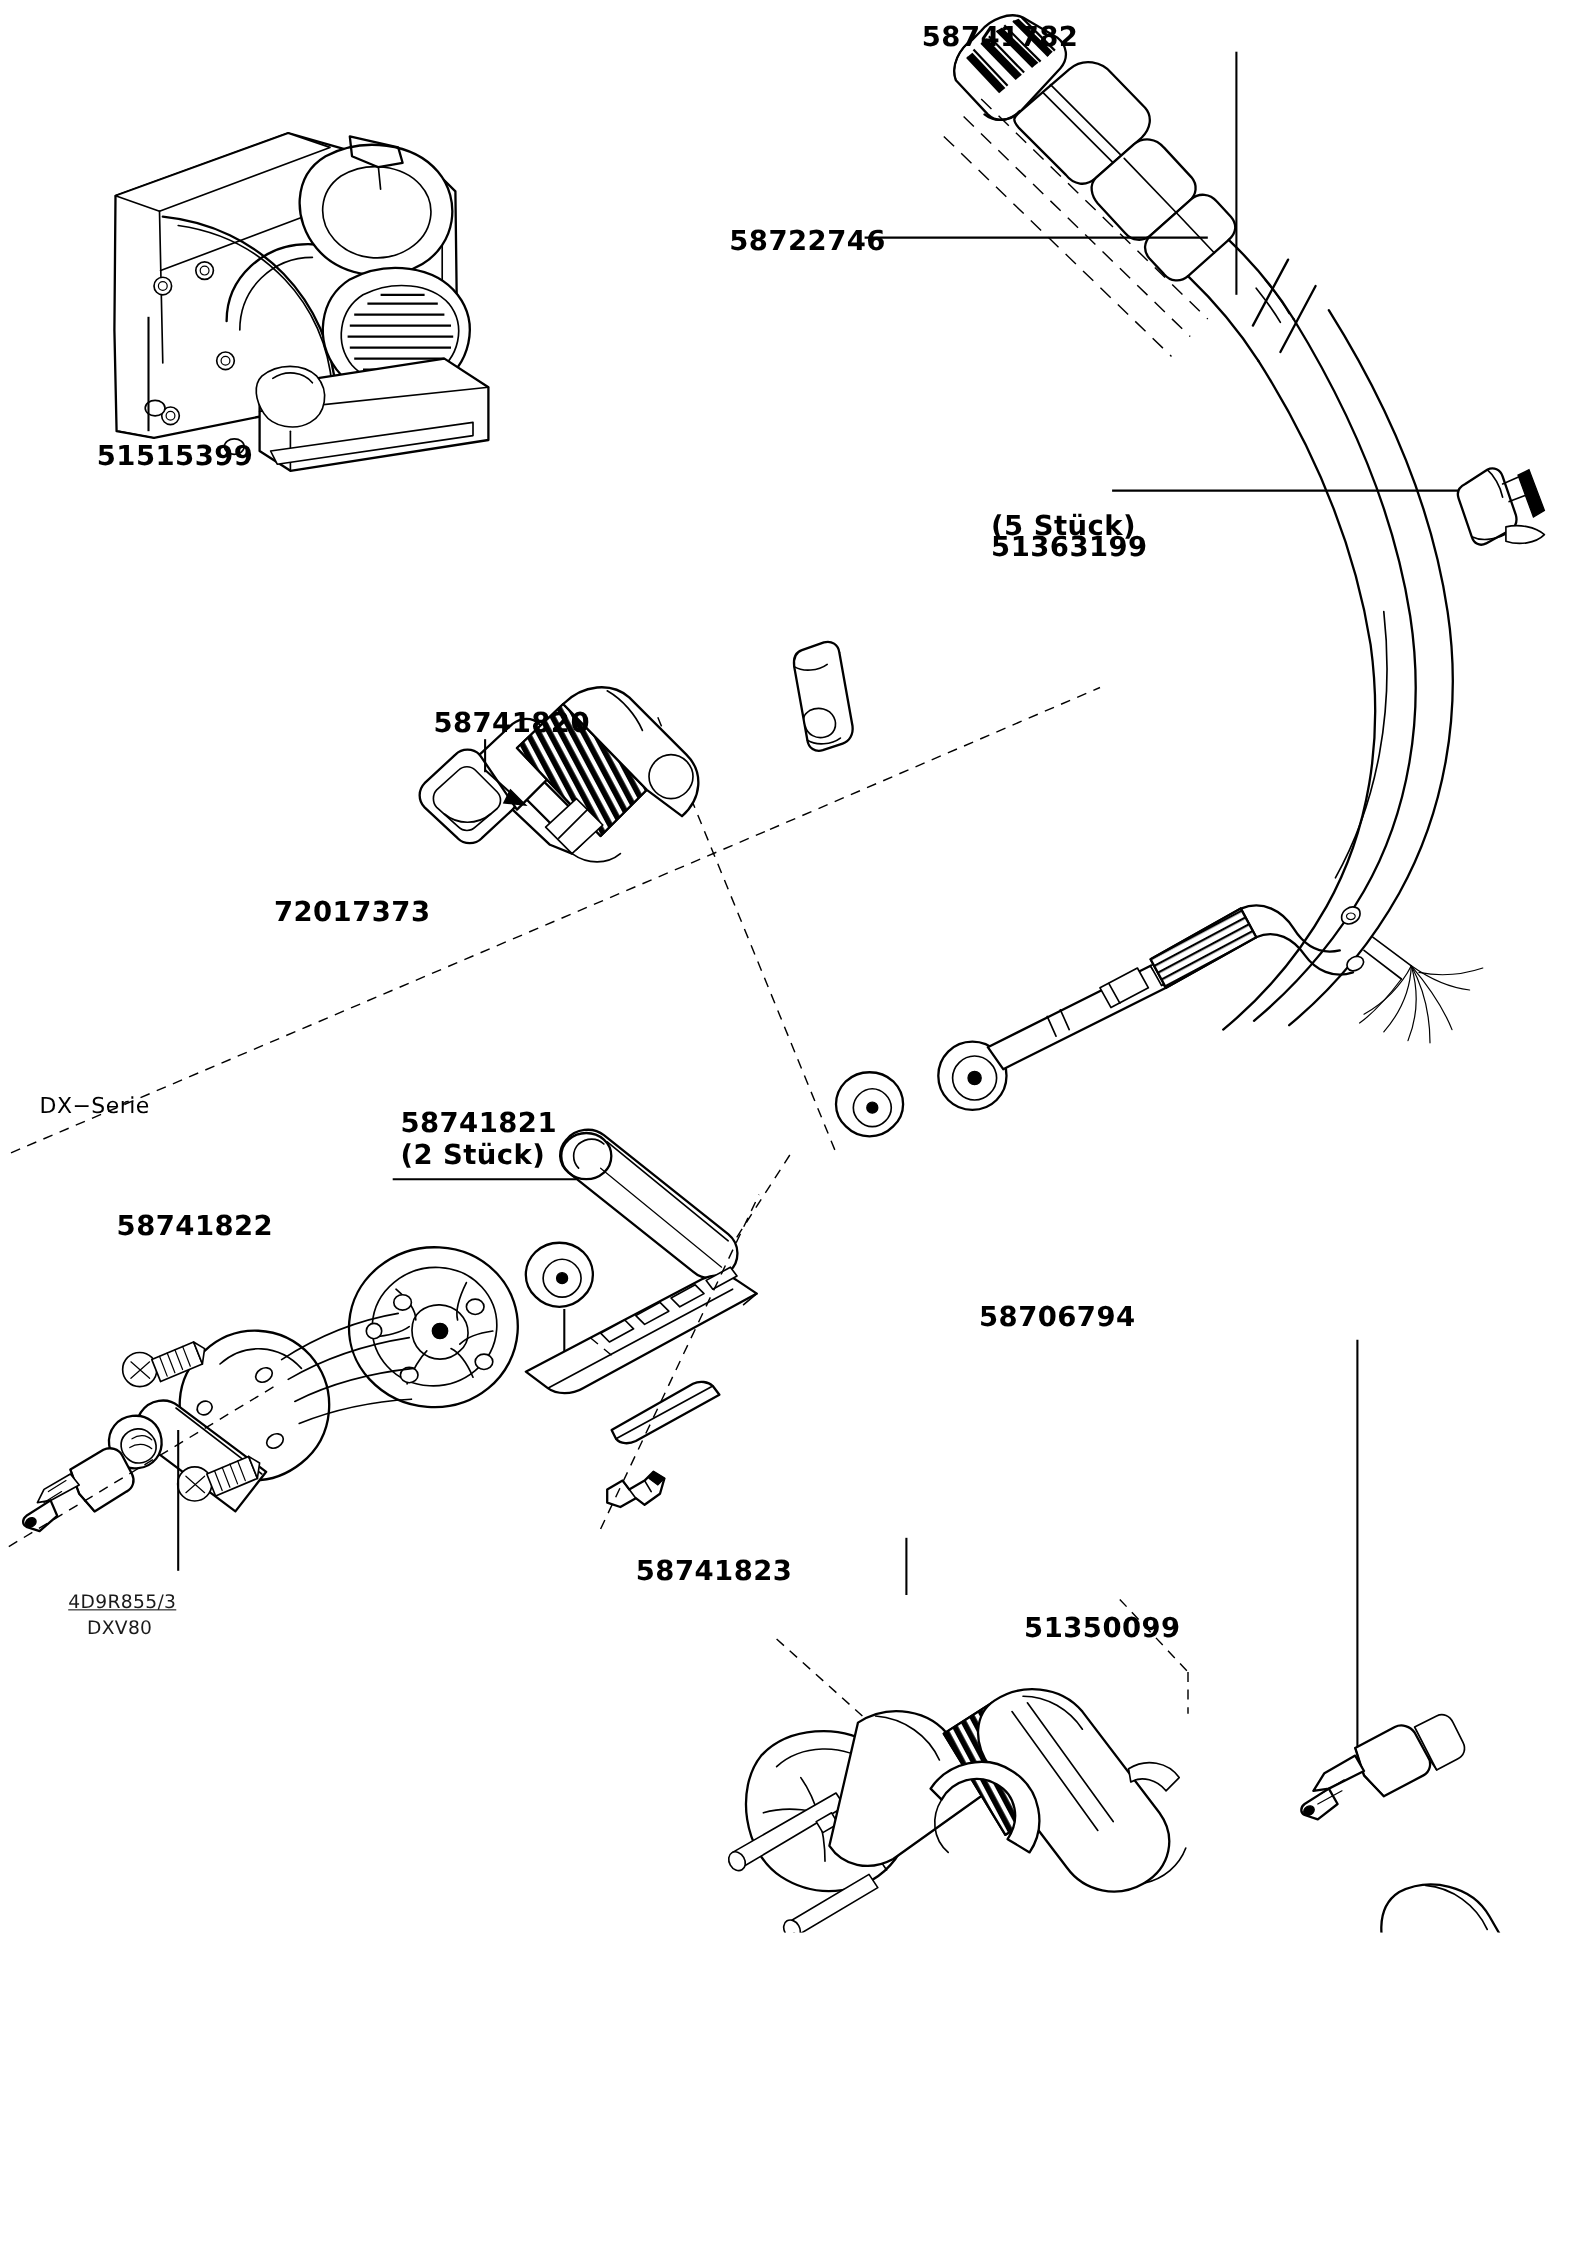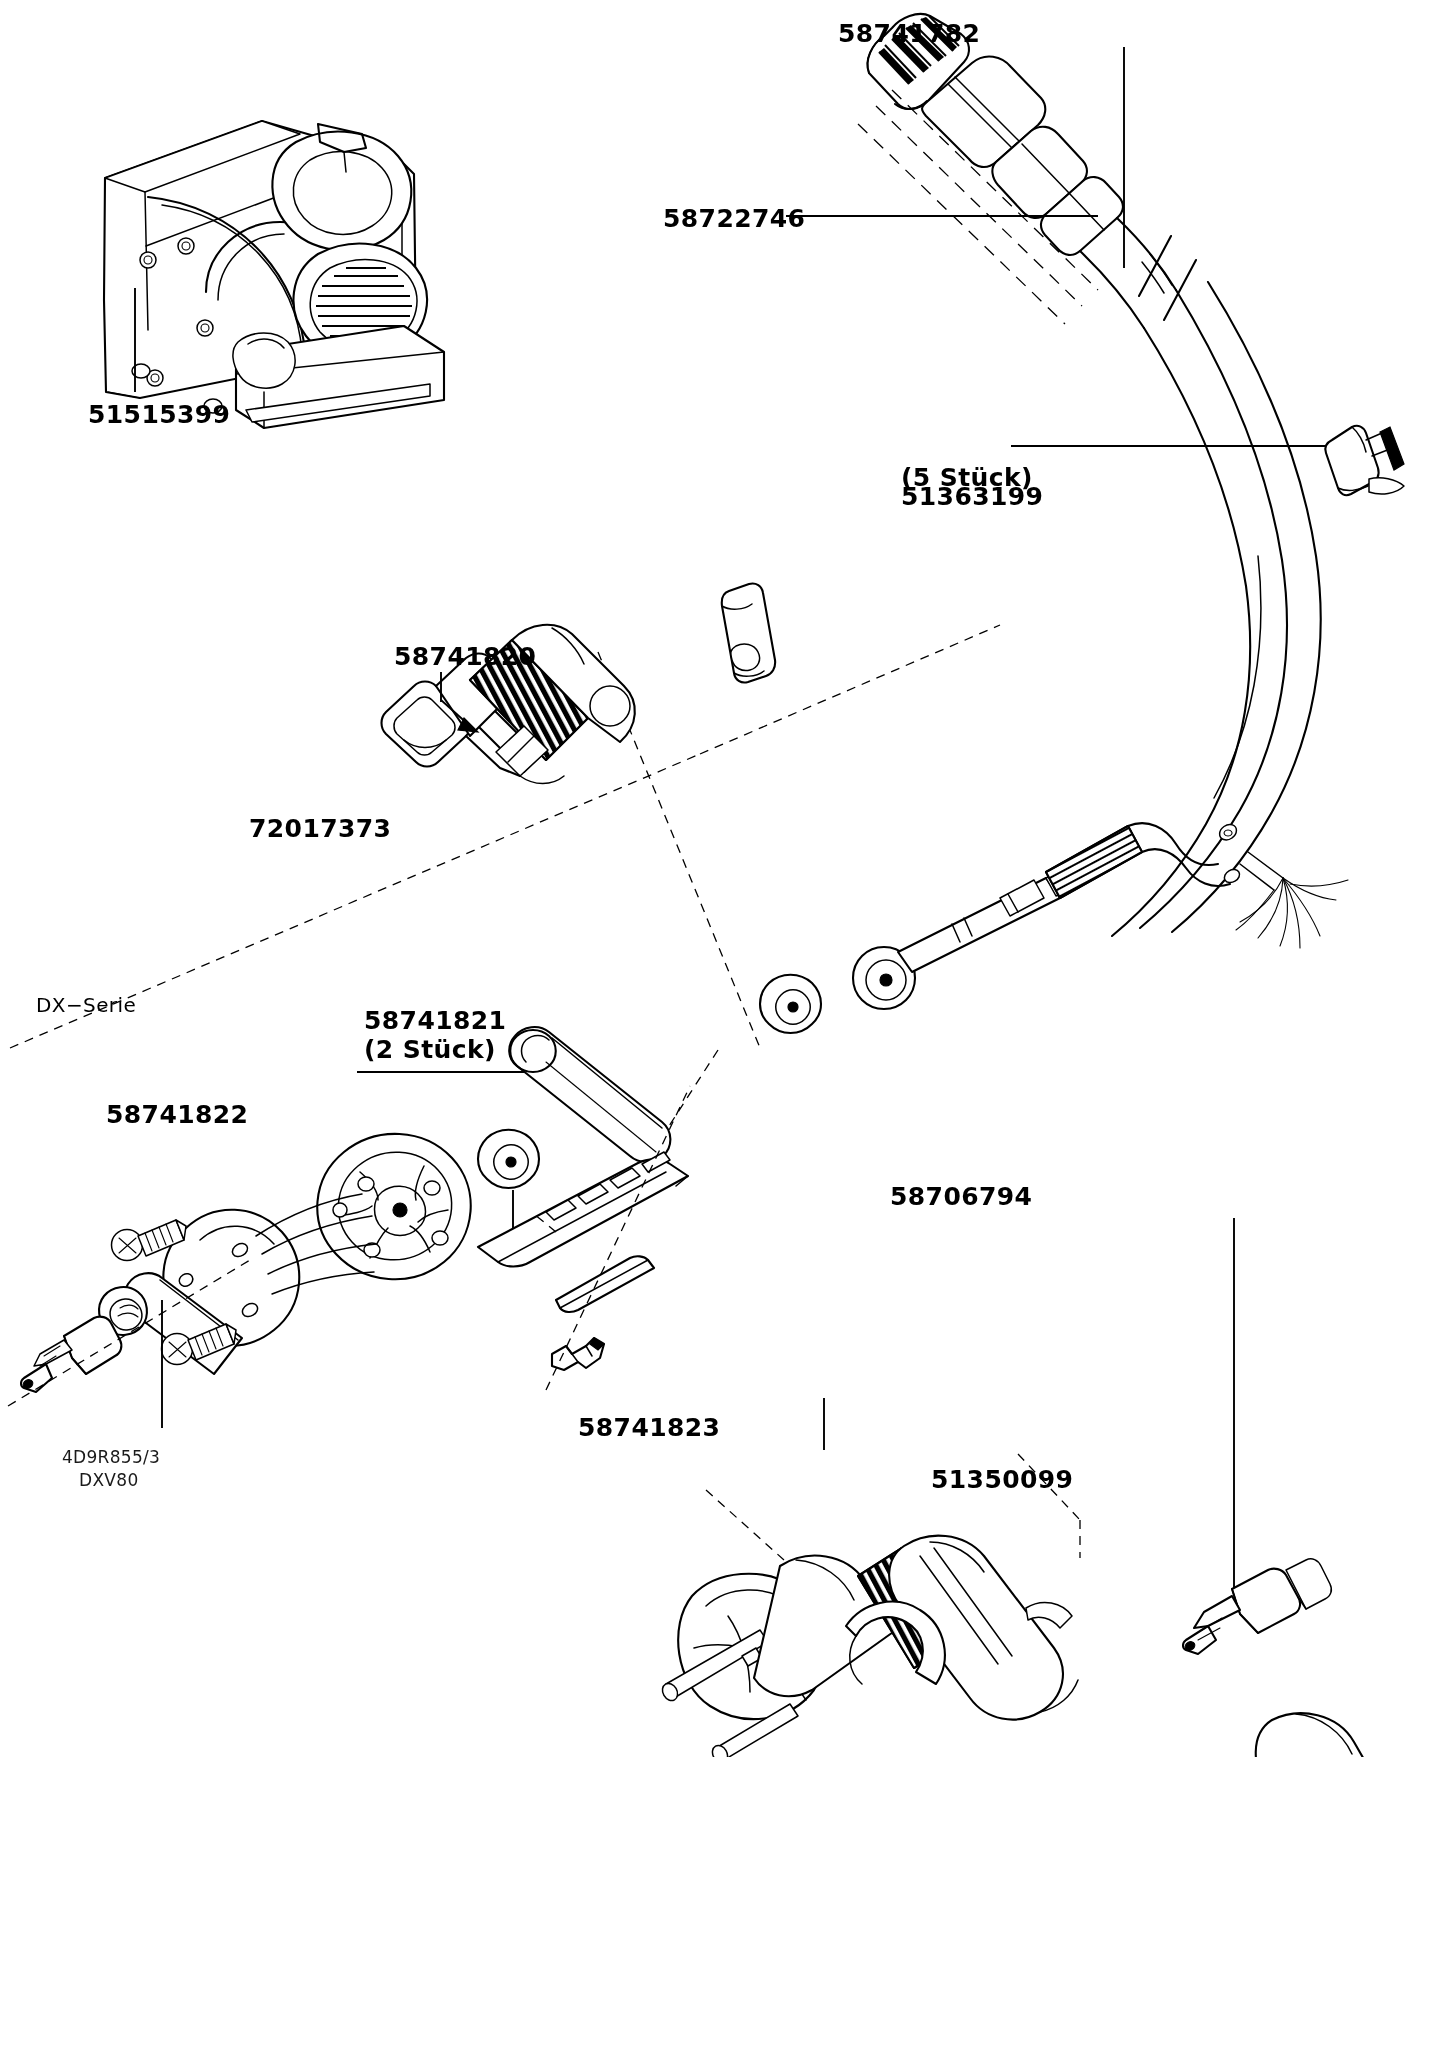--- a/index.html
+++ b/index.html
@@ -43,21 +43,21 @@
   .lbl-51515399{left:88px;   top:398px;}
   .lbl-58741820{left:394px;  top:640px;}
   .lbl-58741815{left:249px;  top:812px;}
   .lbl-58741821{left:364px;  top:1004px;}
   .lbl-58741821b{left:364px; top:1033px;}
   .lbl-dxserie{left:8px;     top:992px; font-size:20px; font-weight:400;margin-left:28px;}
   .lbl-58741822{left:86px;   top:1098px;margin-left:20px;}
   .lbl-58706794{left:890px;  top:1180px;}
   .lbl-58741823{left:578px;  top:1411px;}
   .lbl-51350099{left:931px;  top:1463px;}
-  .foot-1{left:62px;  top:1445px;}
+  .foot-1{left:62px;  top:1445px;text-decoration:underline;}
   .foot-2{left:79px;  top:1468px;text-align:center;}
 </style>
 </head>
 <body>
 
 <div id="sheet">
 
   <svg id="art" viewBox="0 0 1445 2045" xmlns="http://www.w3.org/2000/svg">
     <defs>
       <style>

